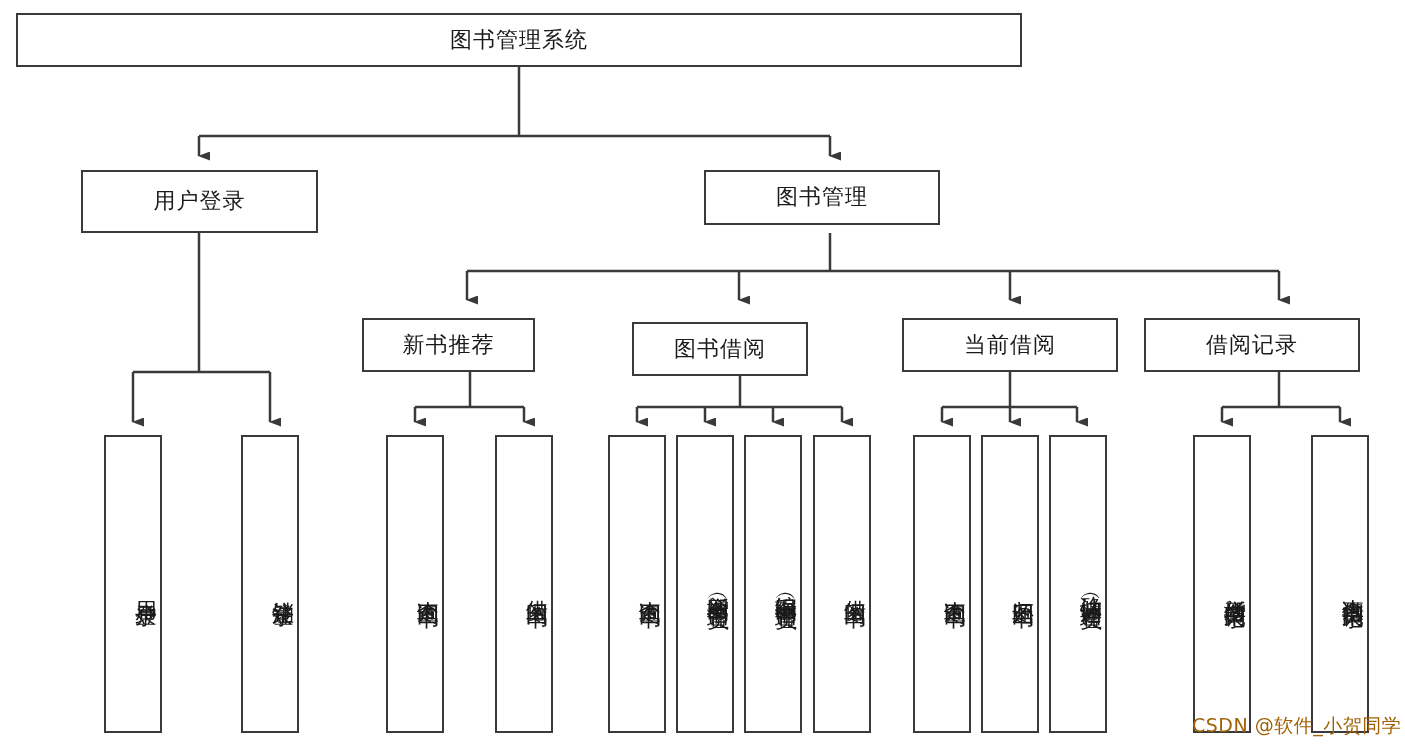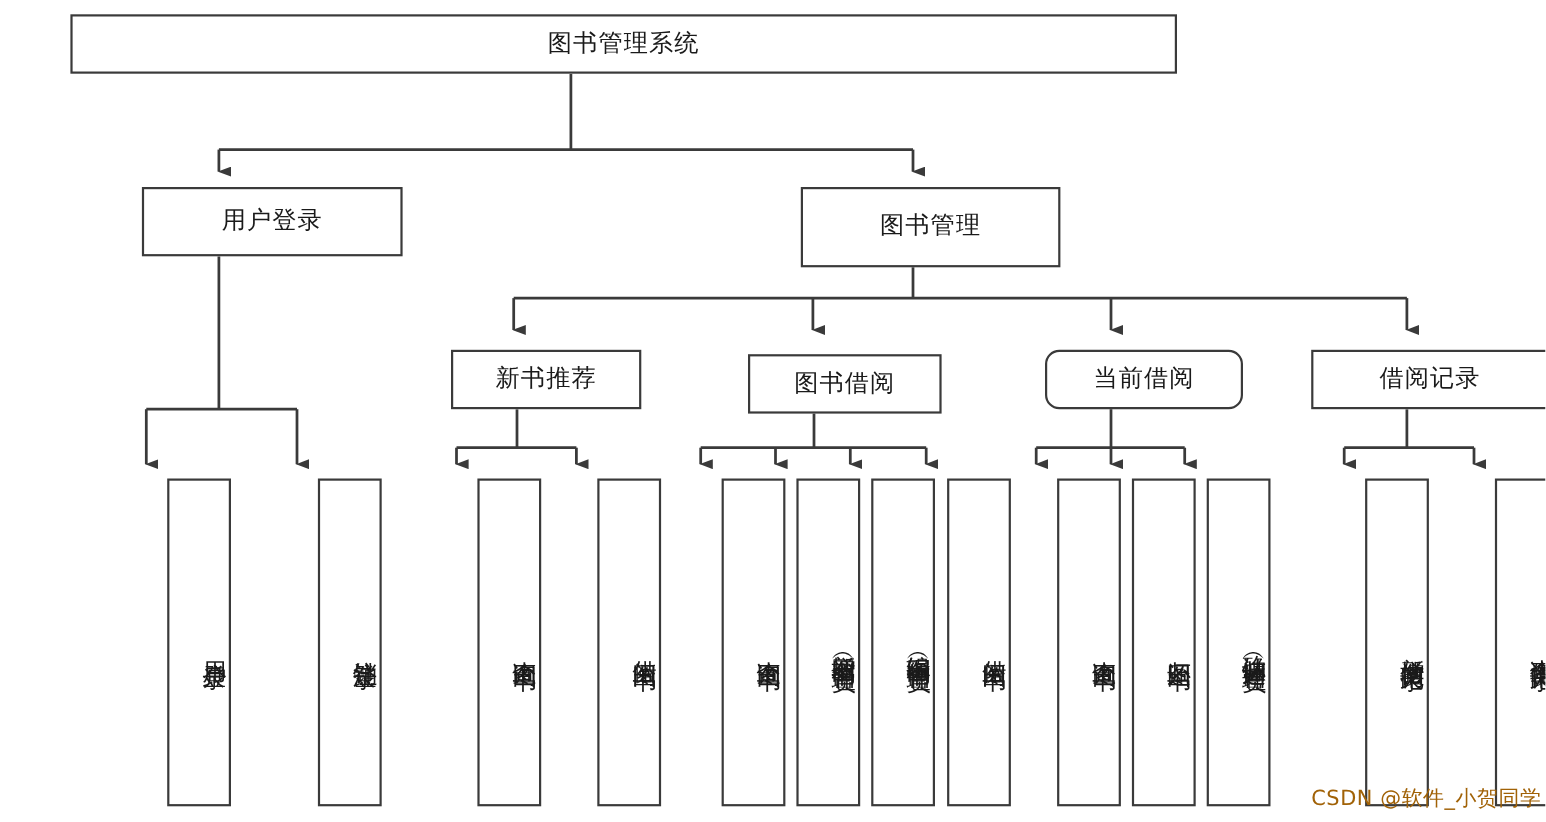--- a/index.html
+++ b/index.html
@@ -29,21 +29,20 @@
   .node {
     position: absolute;
     box-sizing: border-box;
     background: #ffffff;
     border: 2px solid #3a3a3a;
     display: flex;
     align-items: center;
     justify-content: center;
     color: #1a1a1a;
     text-align: center;
-    margin-left: 48px;
   }
   .node.horiz {
     font-size: 22px;
     line-height: 1.2;
     letter-spacing: 1px;
   }
   .node.vert {
     writing-mode: vertical-rl;
     text-orientation: upright;
     font-size: 22px;
@@ -123,33 +122,33 @@
   </svg>
 
   <div class="node horiz" style="left:16px; top:13px; width:1006px; height:54px;">
     <span>图书管理系统</span>
   </div>
 
   <div class="node horiz" style="left:81px; top:170px; width:237px; height:63px;">
     <span>用户登录</span>
   </div>
 
-  <div class="node horiz" style="left:680px; top:170px; width:236px; height:73px;">
+  <div class="node horiz" style="left:704px; top:170px; width:236px; height:55px;">
     <span>图书管理</span>
   </div>
 
   <div class="node horiz" style="left:362px; top:318px; width:173px; height:54px;">
     <span>新书推荐</span>
   </div>
 
   <div class="node horiz" style="left:632px; top:322px; width:176px; height:54px;">
     <span>图书借阅</span>
   </div>
 
-  <div class="node horiz" style="left:902px; top:318px; width:180px; height:54px;border-radius:13px;">
+  <div class="node horiz" style="left:902px; top:318px; width:216px; height:54px;">
     <span>当前借阅</span>
   </div>
 
   <div class="node horiz" style="left:1144px; top:318px; width:216px; height:54px;">
     <span>借阅记录</span>
   </div>
 
   <div class="node vert" style="left:104px; top:435px; width:58px; height:298px;">
     <span>用户登录</span>
   </div>

